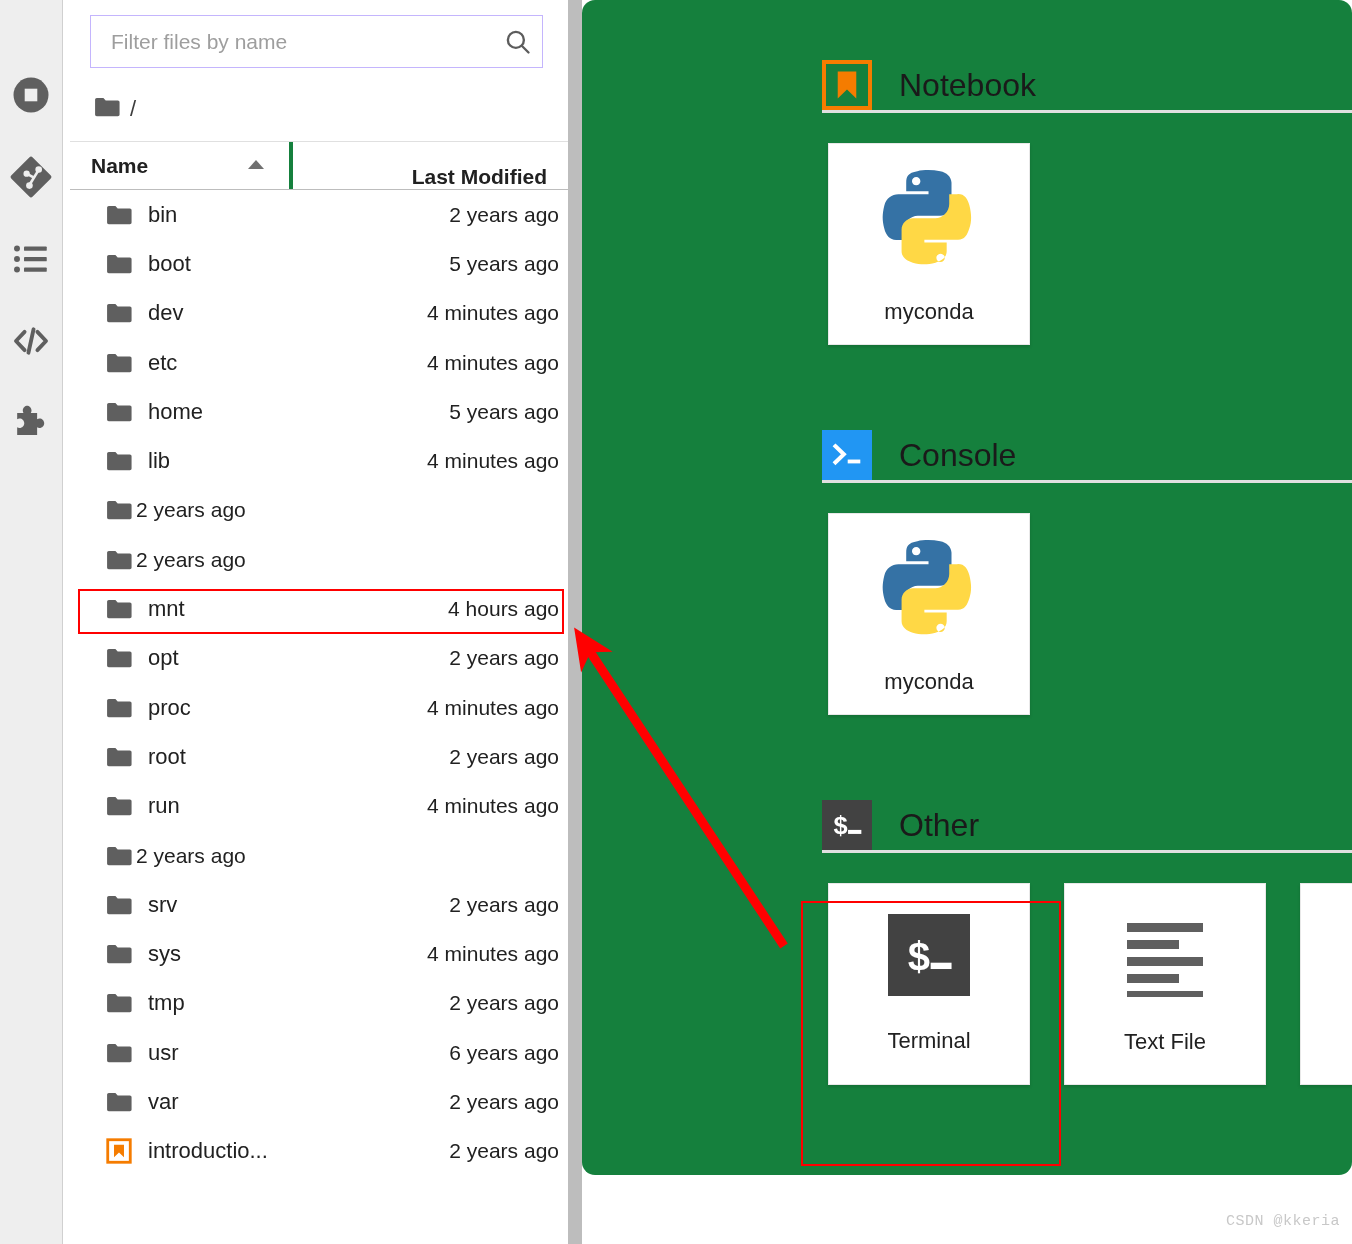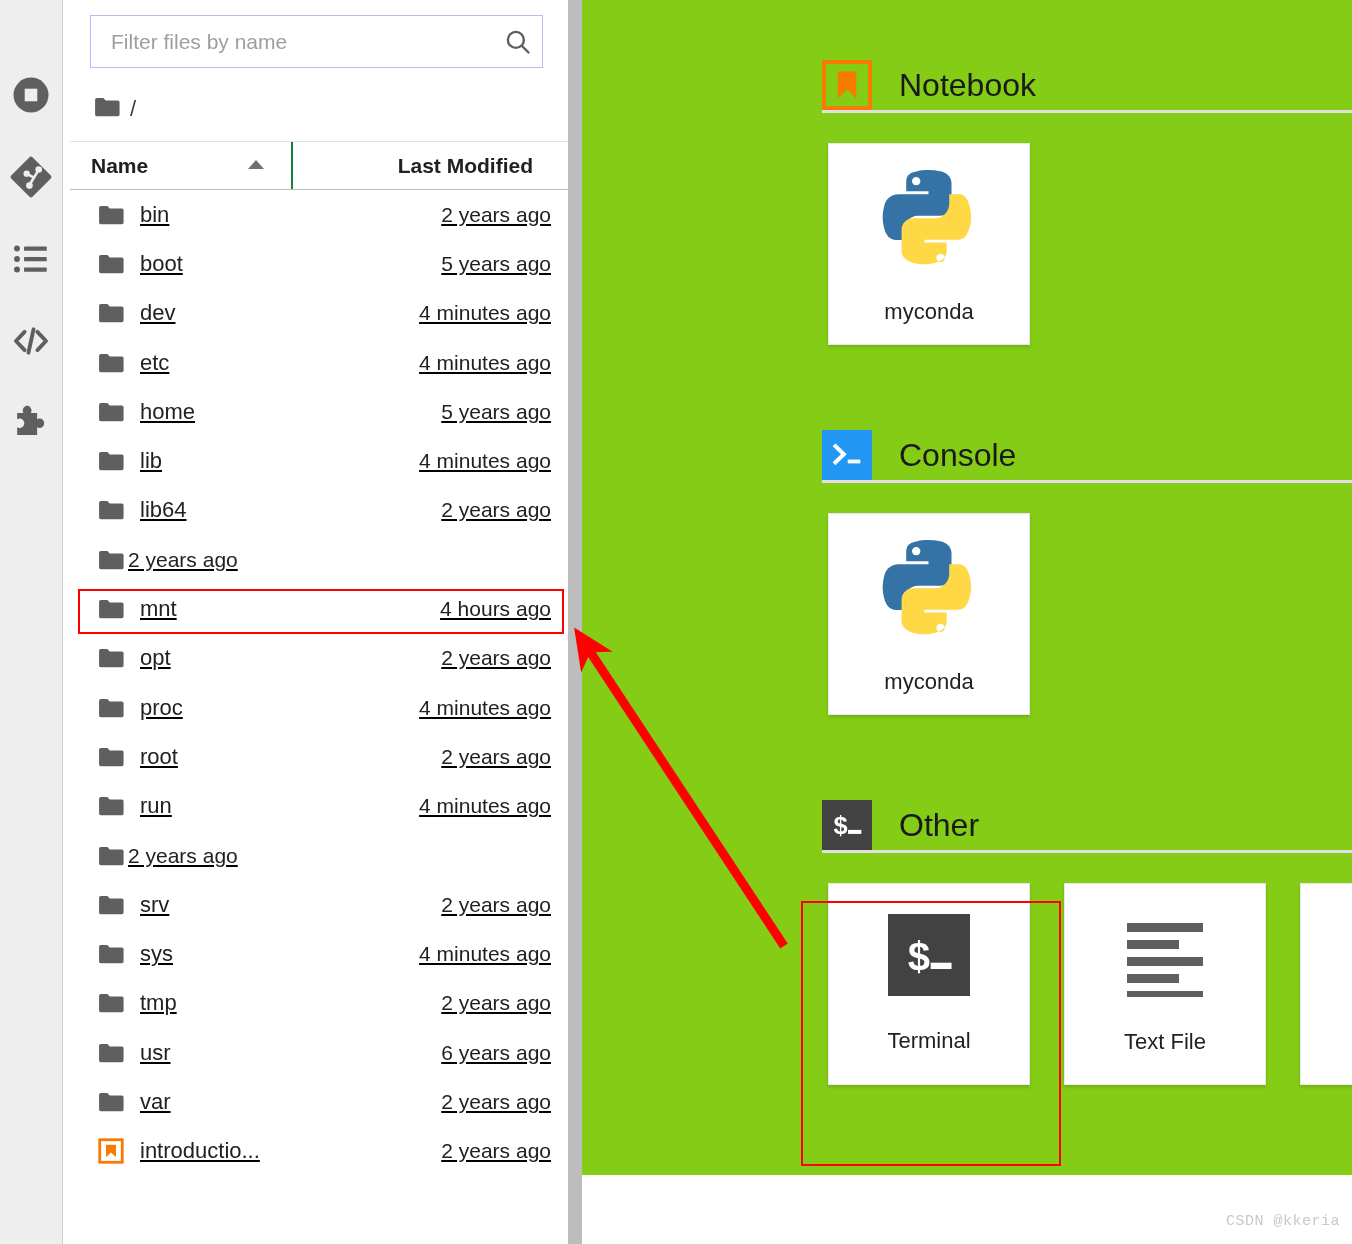--- a/index.html
+++ b/index.html
@@ -79,47 +79,46 @@
   .table-head {
     position: absolute; left: 6px; top: 141px;
     width: 498px; height: 49px;
     border-top: 1px solid #e0e0e0;
     border-bottom: 1px solid #bdbdbd;
     display: flex;
     background: #fff;
   }
   .th-name {
     width: 223px;
-    border-right: 2px solid #15803d;
+    border-right: 4px solid #15803d;
     display: flex; align-items: center;
     padding-left: 21px;
     cursor: pointer;
     position: relative;
   }
   .th-name .label {
     font-size: 21px; font-weight: bold; color: #212121;
   }
   .sort-caret {
     position: absolute; left: 175px; top: 50%;
     transform: translateY(-50%);
   }
   .th-mod {
     flex: 1;
-    display: flex; align-items: center; justify-content: flex-end;
-    padding-right: 35px;
+    display: flex; align-items: flex-end; justify-content: flex-end;
+    padding-right: 21px;
     cursor: pointer;
   }
   .th-mod .label {
     font-size: 21px; font-weight: bold; color: #212121;
   }
 
   .file-list {
-    position: absolute; left: 10px; top: 190px;
+    position: absolute; left: 18px; top: 190px;
     width: 498px;
-    text-decoration: underline;
   }
   .file-row {
     height: 49.3px;
     display: flex; align-items: center;
     padding-left: 24px; padding-right: 21px;
     cursor: pointer;
     position: relative;
   }
   .file-row .ficon {
     width: 30px; flex: none;
@@ -141,22 +140,23 @@
     position: absolute; left: 568px; top: 0;
     width: 14px; height: 1244px;
     background: #bdbdbd;
     cursor: col-resize;
   }
 
   
   .launcher {
     position: absolute; left: 582px; top: 0;
     width: 770px; height: 1175px;
-    background: #84cc16;
+    background: #15803d;
     overflow: hidden;
+    border-radius: 13px;
   }
   .section { position: relative; }
   .section-head {
     display: flex; align-items: center;
     gap: 27px;
     padding-left: 240px;
   }
   .section-title {
     font-size: 32px; color: #1a1a1a;
   }
@@ -393,21 +393,20 @@
           </span>
           <span class="fname">lib</span>
           <span class="fmod">4 minutes ago</span>
         </div>
         <div class="file-row">
           <span class="ficon">
             <svg width="26" height="22" viewBox="0 0 24 20">
               <path fill="#5f5f5f" d="M1 3.2c0-.9.7-1.6 1.6-1.6h6.1l2.1 2.3h11.2c.9 0 1.6.7 1.6 1.6v11.4c0 .9-.7 1.6-1.6 1.6H2.6c-.9 0-1.6-.7-1.6-1.6V3.2z"></path>
             </svg>
           </span>
-          <span class="fname">lib64</span>
           <span class="fmod">2 years ago</span>
         </div>
         <div class="file-row">
           <span class="ficon">
             <svg width="26" height="22" viewBox="0 0 24 20">
               <path fill="#5f5f5f" d="M1 3.2c0-.9.7-1.6 1.6-1.6h6.1l2.1 2.3h11.2c.9 0 1.6.7 1.6 1.6v11.4c0 .9-.7 1.6-1.6 1.6H2.6c-.9 0-1.6-.7-1.6-1.6V3.2z"></path>
             </svg>
           </span>
           <span class="fmod">2 years ago</span>
         </div>

